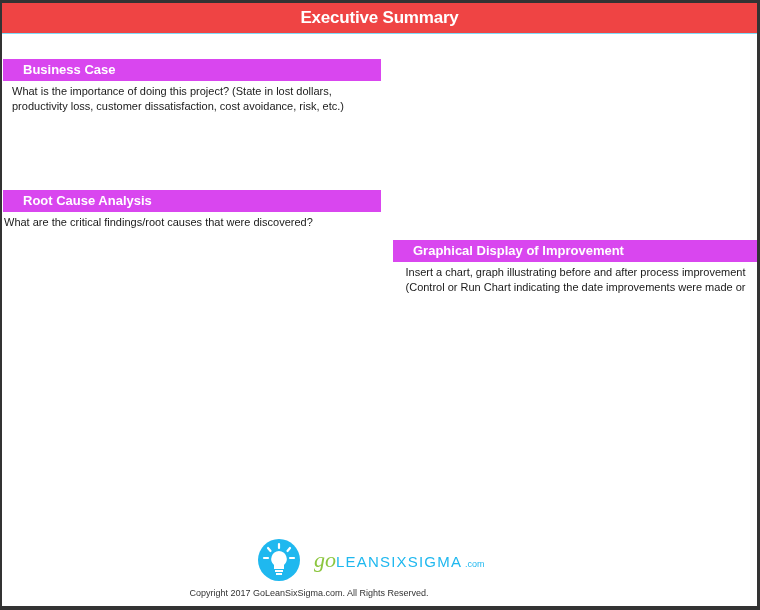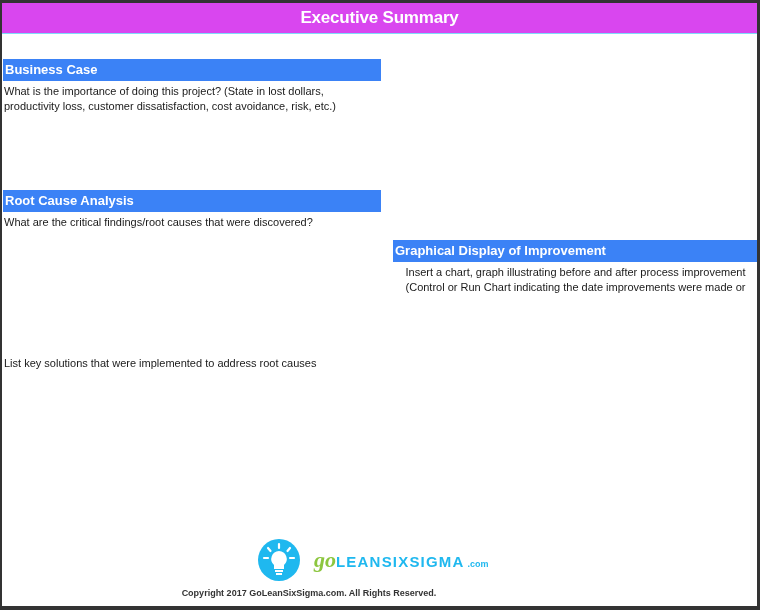--- a/index.html
+++ b/index.html
@@ -4,38 +4,38 @@
   <style>
     * { box-sizing: border-box; margin: 0; padding: 0; }
     html, body { width: 760px; height: 610px; overflow: hidden; background: #333333; }
     body { font-family: "Liberation Sans", sans-serif; position: relative; }
     .page {
       position: absolute; left: 2px; top: 3px; width: 755px; height: 603px;
       background: #ffffff;
     }
     .title-bar {
       position: absolute; left: 0; top: 0; width: 755px; height: 31px;
-      background: #d946ef;
+      background: #ef4444;
       border-bottom: 1px solid #7fdcf8;
       display: flex; align-items: center; justify-content: center;
     }
     .title-bar span {
       color: #ffffff; font-weight: bold; font-size: 17px; letter-spacing: -0.2px;
     }
     .section { position: absolute; }
     .section-header {
-      height: 22px; background: #3b82f6; color: #ffffff;
-      font-weight: bold; font-size: 13px; line-height: 22px; padding-left: 2px;
+      height: 22px; background: #d946ef; color: #ffffff;
+      font-weight: bold; font-size: 13px; line-height: 22px; padding-left: 20px;
     }
     .section-body {
       color: #1a1a1a; font-size: 11px; line-height: 15px; padding-left: 1px; padding-top: 3px;
     }
     .section-body.center { text-align: center; }
     .footer {
-      position: absolute; left: 0; top: 530px; width: 614px; height: 70px; font-weight: bold;
+      position: absolute; left: 0; top: 530px; width: 614px; height: 70px;
     }
     .logo-row {
       position: absolute; left: 256px; top: 6px; display: flex; align-items: center;
     }
     .bulb {
       width: 42px; height: 42px; border-radius: 50%; background: #1fb8ef;
       position: relative;
     }
     .brand {
       margin-left: 14px; display: flex; align-items: baseline;
@@ -52,30 +52,29 @@
 <body>
 
 <div class="page">
 
   <div class="title-bar">
     <span>Executive Summary</span>
   </div>
 
   <div class="section" style="left:1px; top:56px; width:378px;">
     <div class="section-header">Business Case</div>
-    <div class="section-body" style="width:360px;">What is the importance of doing this project? (State in lost dollars, productivity loss, customer dissatisfaction, cost avoidance, risk, etc.)</div>
+    <div class="section-body" style="width:360px;margin-left:8px;">What is the importance of doing this project? (State in lost dollars, productivity loss, customer dissatisfaction, cost avoidance, risk, etc.)</div>
   </div>
 
   <div class="section" style="left:1px; top:187px; width:378px;">
     <div class="section-header">Root Cause Analysis</div>
     <div class="section-body">What are the critical findings/root causes that were discovered?</div>
   </div>
 
   <div class="section" style="left:1px; top:347px; width:378px;">
-    <div class="section-body" style="padding-top:6px;">List key solutions that were implemented to address root causes</div>
   </div>
 
 
   <div class="section" style="left:391px; top:237px; width:364px;">
     <div class="section-header">Graphical Display of Improvement</div>
     <div class="section-body center">
       <div>Insert a chart, graph illustrating before and after process improvement</div>
       <div>(Control or Run Chart indicating the date improvements were made or</div>
     </div>
   </div>

